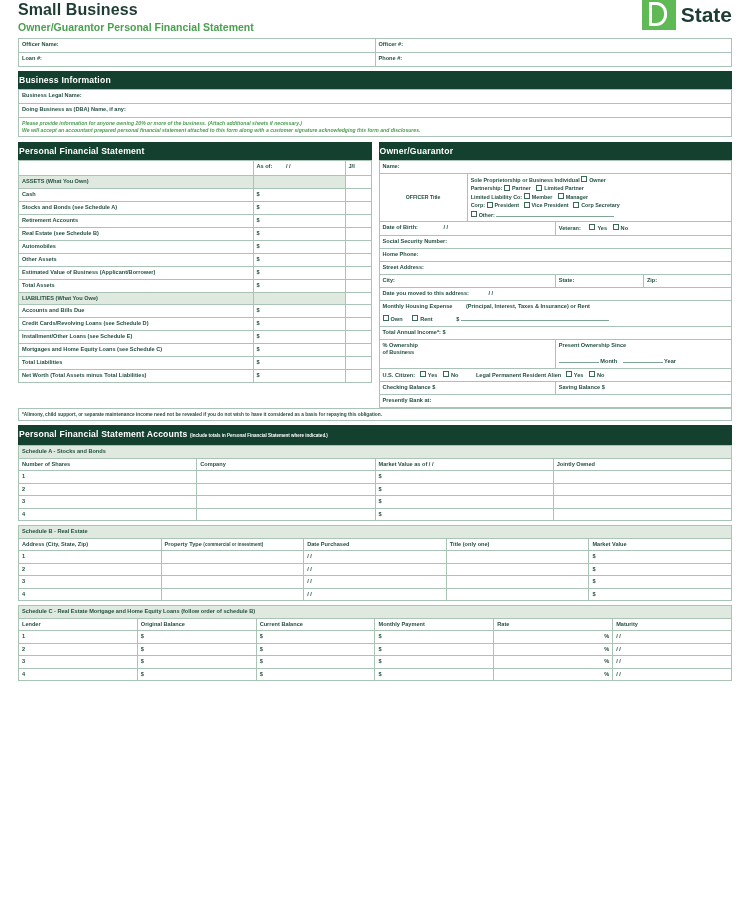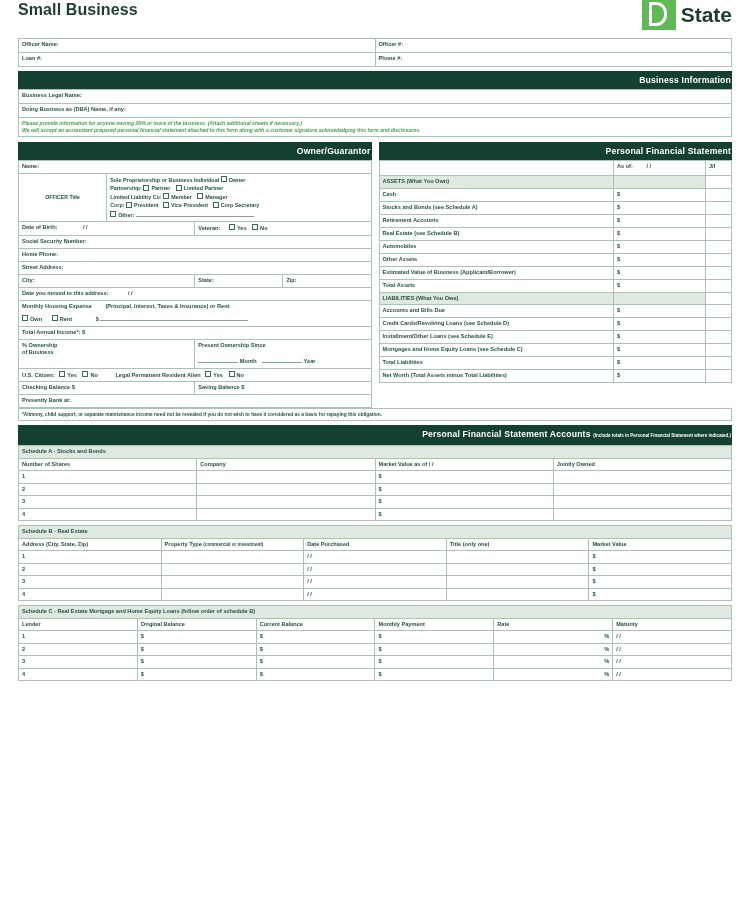--- a/index.html
+++ b/index.html
@@ -23,21 +23,21 @@
   }
   .logo-word{font-size:21px;font-weight:bold;color:#1e3d32;line-height:21px;}
 
   
   .tbl{width:100%;border-collapse:collapse;table-layout:fixed;}
   .tbl td,.tbl th{
     border:1px solid #a9c4b4;font-size:5.6px;font-weight:bold;
     padding:2px 3px;vertical-align:top;line-height:7.5px;text-align:left;color:#23503f;
     height:9px;box-sizing:border-box;
   }
-  .bandg{background:#14402f;color:#ffffff;text-align:right;font-size:8.6px;font-weight:bold;
+  .bandg{background:#14402f;color:#ffffff;text-align:left;font-size:8.6px;font-weight:bold;
          letter-spacing:.2px;padding:3px 0;border:1px solid #14402f;line-height:10px;}
   .bandg .small{font-size:4.5px;font-weight:bold;letter-spacing:0;}
   .shade{background:#dfe9e0;}
   .green-it{color:#4aa050;font-style:italic;font-weight:bold;font-size:5.1px;line-height:7px;}
   .note{font-size:4.8px;font-weight:bold;color:#23503f;line-height:7px;padding:2px 3px;
         border:1px solid #a9c4b4;border-top:none;}
   .cb{display:inline-block;width:4px;height:4px;border:.8px solid #3b6b55;margin-right:2px;
       position:relative;top:.4px;}
   .ul{display:inline-block;border-bottom:.8px solid #7fa593;height:6px;}
   .mt6{margin-top:5px;}
@@ -53,20 +53,21 @@
   .officer-label{font-size:5.2px;font-weight:bold;text-align:center;color:#23503f;line-height:7px;}
   .ent-line{font-size:5.4px;font-weight:bold;line-height:8.4px;color:#23503f;white-space:nowrap;}
 </style>
 </head>
 <body>
 
 <div class="page">
 
   <div class="header">
     <div class="title-main">Small Business</div>
+    <div class="title-sub">Owner/Guarantor Personal Financial Statement</div>
     <div class="logo">
       <div class="logo-mark">
           <div class="d"></div>
         </div>
       <div class="logo-word">State</div>
     </div>
   </div>
 
   <table class="tbl">
     <tbody>
@@ -93,142 +94,20 @@
     <tr>
       <td style="height:17px;">
         <div class="green-it">Please provide information for anyone owning 20% or more of the business. (Attach additional sheets if necessary.)</div>
         <div class="green-it">We will accept an accountant prepared personal financial statement attached to this form along with a customer signature acknowledging this form and disclosures.</div>
       </td>
     </tr>
   </tbody>
     </table>
 
   <div class="mid mt6">
-
-    <div>
-      <div class="bandg">Owner/Guarantor</div>
-      <table class="tbl">
-        <tbody>
-            <tr>
-          <td colspan="4" style="height:13px;">Name:</td>
-        </tr>
-        <tr>
-          <td style="width:60px;vertical-align:middle;height:48px;">
-            <div class="officer-label">OFFICER Title</div>
-          </td>
-          <td colspan="3">
-            <div class="ent-line">
-              <span>Sole Proprietorship or Business Individual</span>
-              <span class="cb"></span><span>Owner</span>
-            </div>
-            <div class="ent-line">
-              <span>Partnership:</span>
-              <span class="cb"></span><span>Partner</span>
-              <span class="cb" style="margin-left:4px;"></span><span>Limited Partner</span>
-            </div>
-            <div class="ent-line">
-              <span>Limited Liability Co:</span>
-              <span class="cb"></span><span>Member</span>
-              <span class="cb" style="margin-left:4px;"></span><span>Manager</span>
-            </div>
-            <div class="ent-line">
-              <span>Corp:</span>
-              <span class="cb"></span><span>President</span>
-              <span class="cb" style="margin-left:3px;"></span><span>Vice President</span>
-              <span class="cb" style="margin-left:3px;"></span><span>Corp Secretary</span>
-            </div>
-            <div class="ent-line">
-              <span class="cb"></span><span>Other:</span>
-              <span class="ul" style="width:118px;"></span>
-            </div>
-          </td>
-        </tr>
-        <tr>
-          <td colspan="2" style="height:13px;">
-            <span>Date of Birth:</span>
-            <span style="margin-left:24px;">/            /</span>
-          </td>
-          <td colspan="2">
-            <span>Veteran:</span>
-            <span class="cb" style="margin-left:7px;"></span><span>Yes</span>
-            <span class="cb" style="margin-left:4px;"></span><span>No</span>
-          </td>
-        </tr>
-        <tr>
-          <td colspan="4" style="height:13px;">Social Security Number:</td>
-        </tr>
-        <tr>
-          <td colspan="4" style="height:13px;">Home Phone:</td>
-        </tr>
-        <tr>
-          <td colspan="4" style="height:13px;">Street Address:</td>
-        </tr>
-        <tr>
-          <td colspan="2" style="height:13px;">City:</td>
-          <td style="width:50px;">State:</td>
-          <td style="width:52px;">Zip:</td>
-        </tr>
-        <tr>
-          <td colspan="4" style="height:13px;">
-            <span>Date you moved to this address:</span>
-            <span style="margin-left:18px;">/            /</span>
-          </td>
-        </tr>
-        <tr>
-          <td colspan="4" style="height:24px;">
-            <div>
-              <span>Monthly Housing Expense</span>
-              <span style="margin-left:12px;font-weight:bold;">(Principal, Interest, Taxes &amp; Insurance) or Rent</span>
-            </div>
-            <div style="margin-top:4px;">
-              <span class="cb"></span><span>Own</span>
-              <span class="cb" style="margin-left:8px;"></span><span>Rent</span>
-              <span style="margin-left:22px;">$</span>
-              <span class="ul" style="width:148px;"></span>
-            </div>
-          </td>
-        </tr>
-        <tr>
-          <td colspan="4" style="height:13px;">Total Annual Income*: $</td>
-        </tr>
-        <tr>
-          <td colspan="2" style="height:26px;">
-            <div>% Ownership</div>
-            <div>of Business</div>
-          </td>
-          <td colspan="2">
-            <div>Present Ownership Since</div>
-            <div style="margin-top:7px;">
-              <span class="ul" style="width:40px;"></span>
-              <span>Month</span>
-              <span class="ul" style="width:40px;margin-left:4px;"></span>
-              <span>Year</span>
-            </div>
-          </td>
-        </tr>
-        <tr>
-          <td colspan="4" style="height:13px;">
-            <span>U.S. Citizen:</span>
-            <span class="cb" style="margin-left:3px;"></span><span>Yes</span>
-            <span class="cb" style="margin-left:4px;"></span><span>No</span>
-            <span style="margin-left:16px;">Legal Permanent Resident Alien</span>
-            <span class="cb" style="margin-left:3px;"></span><span>Yes</span>
-            <span class="cb" style="margin-left:4px;"></span><span>No</span>
-          </td>
-        </tr>
-        <tr>
-          <td colspan="2" style="height:13px;">Checking Balance  $</td>
-          <td colspan="2">Saving Balance  $</td>
-        </tr>
-        <tr>
-          <td colspan="4" style="height:13px;">Presently Bank at:</td>
-        </tr>
-      </tbody>
-        </table>
-    </div>
 
     <div>
       <div class="bandg">Personal Financial Statement</div>
       <table class="tbl">
         <tbody>
             <tr>
           <td style="height:15px;"></td>
           <td style="width:92px;">
             <span>As of:</span>
             <span style="margin-left:12px;">/            /</span>
@@ -311,20 +190,142 @@
           <td></td>
         </tr>
         <tr>
           <td style="height:13px;font-weight:bold;">Net Worth (Total Assets minus Total Liabilities)</td>
           <td>$</td>
           <td></td>
         </tr>
       </tbody>
         </table>
     </div>
+
+    <div>
+      <div class="bandg">Owner/Guarantor</div>
+      <table class="tbl">
+        <tbody>
+            <tr>
+          <td colspan="4" style="height:13px;">Name:</td>
+        </tr>
+        <tr>
+          <td style="width:60px;vertical-align:middle;height:48px;">
+            <div class="officer-label">OFFICER Title</div>
+          </td>
+          <td colspan="3">
+            <div class="ent-line">
+              <span>Sole Proprietorship or Business Individual</span>
+              <span class="cb"></span><span>Owner</span>
+            </div>
+            <div class="ent-line">
+              <span>Partnership:</span>
+              <span class="cb"></span><span>Partner</span>
+              <span class="cb" style="margin-left:4px;"></span><span>Limited Partner</span>
+            </div>
+            <div class="ent-line">
+              <span>Limited Liability Co:</span>
+              <span class="cb"></span><span>Member</span>
+              <span class="cb" style="margin-left:4px;"></span><span>Manager</span>
+            </div>
+            <div class="ent-line">
+              <span>Corp:</span>
+              <span class="cb"></span><span>President</span>
+              <span class="cb" style="margin-left:3px;"></span><span>Vice President</span>
+              <span class="cb" style="margin-left:3px;"></span><span>Corp Secretary</span>
+            </div>
+            <div class="ent-line">
+              <span class="cb"></span><span>Other:</span>
+              <span class="ul" style="width:118px;"></span>
+            </div>
+          </td>
+        </tr>
+        <tr>
+          <td colspan="2" style="height:13px;">
+            <span>Date of Birth:</span>
+            <span style="margin-left:24px;">/            /</span>
+          </td>
+          <td colspan="2">
+            <span>Veteran:</span>
+            <span class="cb" style="margin-left:7px;"></span><span>Yes</span>
+            <span class="cb" style="margin-left:4px;"></span><span>No</span>
+          </td>
+        </tr>
+        <tr>
+          <td colspan="4" style="height:13px;">Social Security Number:</td>
+        </tr>
+        <tr>
+          <td colspan="4" style="height:13px;">Home Phone:</td>
+        </tr>
+        <tr>
+          <td colspan="4" style="height:13px;">Street Address:</td>
+        </tr>
+        <tr>
+          <td colspan="2" style="height:13px;">City:</td>
+          <td style="width:50px;">State:</td>
+          <td style="width:52px;">Zip:</td>
+        </tr>
+        <tr>
+          <td colspan="4" style="height:13px;">
+            <span>Date you moved to this address:</span>
+            <span style="margin-left:18px;">/            /</span>
+          </td>
+        </tr>
+        <tr>
+          <td colspan="4" style="height:24px;">
+            <div>
+              <span>Monthly Housing Expense</span>
+              <span style="margin-left:12px;font-weight:bold;">(Principal, Interest, Taxes &amp; Insurance) or Rent</span>
+            </div>
+            <div style="margin-top:4px;">
+              <span class="cb"></span><span>Own</span>
+              <span class="cb" style="margin-left:8px;"></span><span>Rent</span>
+              <span style="margin-left:22px;">$</span>
+              <span class="ul" style="width:148px;"></span>
+            </div>
+          </td>
+        </tr>
+        <tr>
+          <td colspan="4" style="height:13px;">Total Annual Income*: $</td>
+        </tr>
+        <tr>
+          <td colspan="2" style="height:26px;">
+            <div>% Ownership</div>
+            <div>of Business</div>
+          </td>
+          <td colspan="2">
+            <div>Present Ownership Since</div>
+            <div style="margin-top:7px;">
+              <span class="ul" style="width:40px;"></span>
+              <span>Month</span>
+              <span class="ul" style="width:40px;margin-left:4px;"></span>
+              <span>Year</span>
+            </div>
+          </td>
+        </tr>
+        <tr>
+          <td colspan="4" style="height:13px;">
+            <span>U.S. Citizen:</span>
+            <span class="cb" style="margin-left:3px;"></span><span>Yes</span>
+            <span class="cb" style="margin-left:4px;"></span><span>No</span>
+            <span style="margin-left:16px;">Legal Permanent Resident Alien</span>
+            <span class="cb" style="margin-left:3px;"></span><span>Yes</span>
+            <span class="cb" style="margin-left:4px;"></span><span>No</span>
+          </td>
+        </tr>
+        <tr>
+          <td colspan="2" style="height:13px;">Checking Balance  $</td>
+          <td colspan="2">Saving Balance  $</td>
+        </tr>
+        <tr>
+          <td colspan="4" style="height:13px;">Presently Bank at:</td>
+        </tr>
+      </tbody>
+        </table>
+    </div>
   </div>
 
   <div class="note" style="border-top:1px solid #a9c4b4;margin-top:0;">*Alimony, child support, or separate maintenance income need not be revealed if you do not wish to have it considered as a basis for repaying this obligation.</div>
 
   <div class="bandg mt4">
     <span>Personal Financial Statement Accounts</span>
     <span class="small">(Include totals in Personal Financial Statement where indicated.)</span>
   </div>
 
   <table class="tbl">

